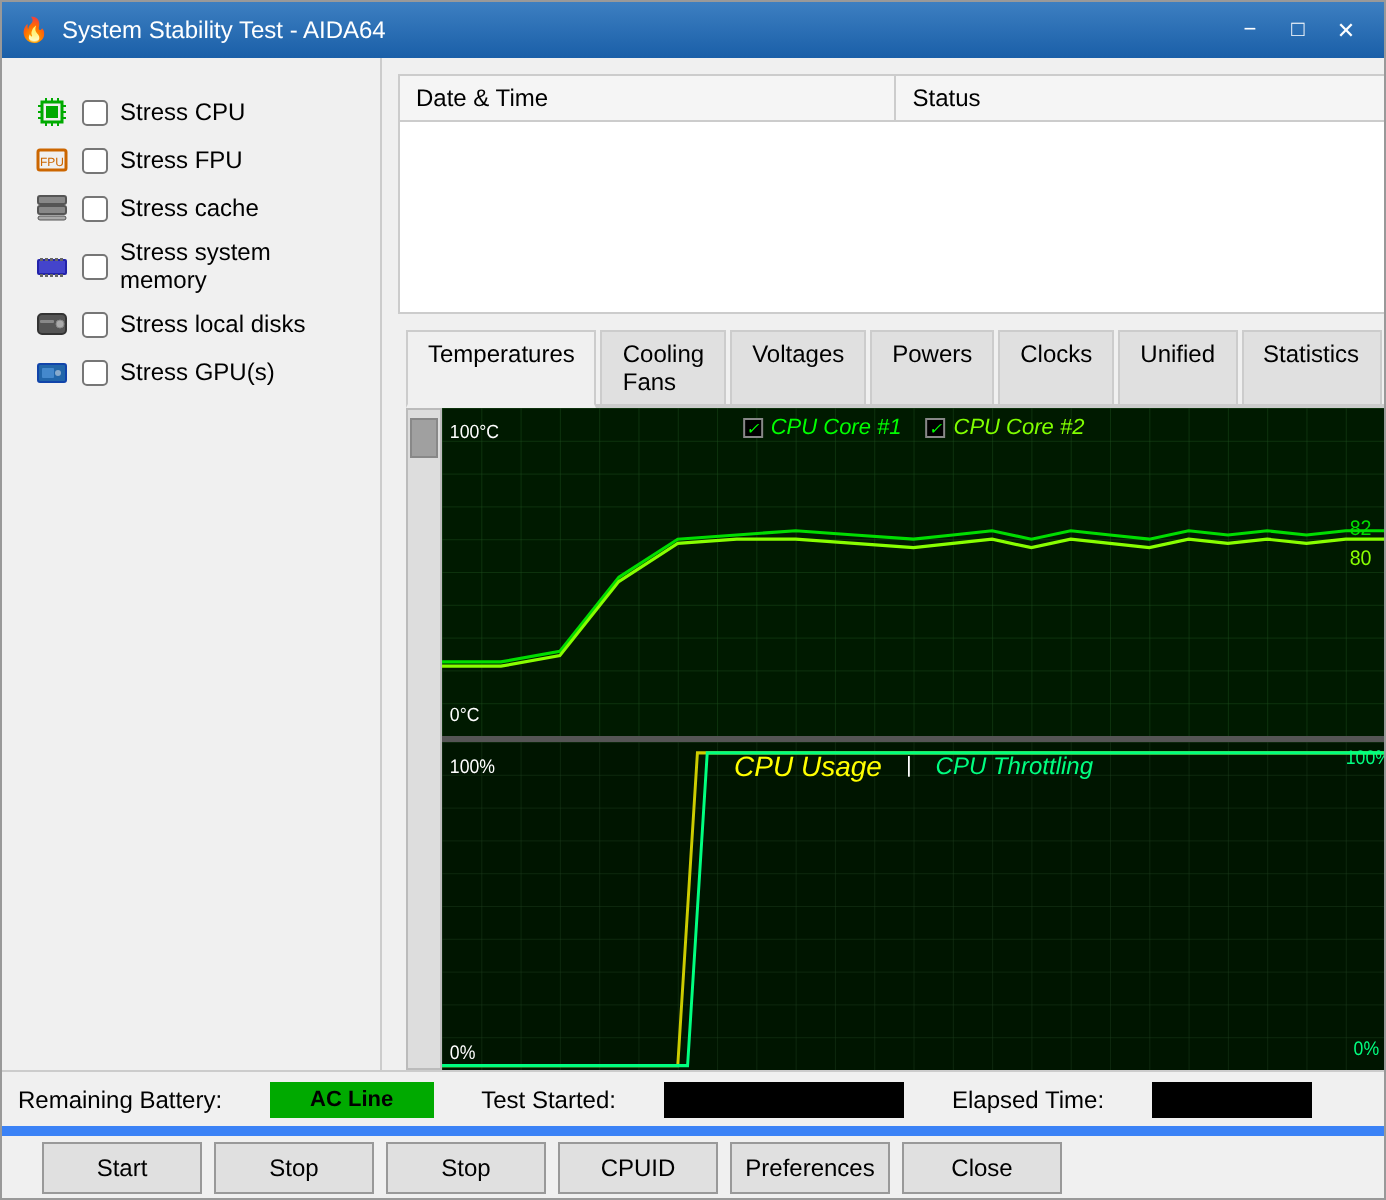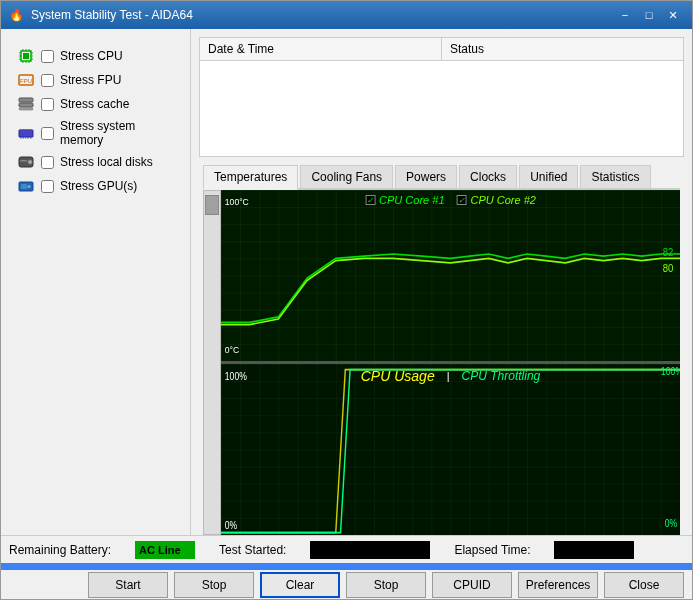--- a/index.html
+++ b/index.html
@@ -215,40 +215,40 @@
       padding: 0 8px;
       gap: 24px;
       font-size: 12px;
       border-top: 1px solid #ccc;
       flex-shrink: 0;
     }
     .info-label { color: #000; }
     .info-value {
       background: #000;
       color: #00ff00;
-      padding: 1px 4px;
+      padding: 1px 20px;
       font-size: 11px;
       min-width: 60px;
       height: 18px;
       display: flex;
       align-items: center;
     }
     .info-value.ac {
       background: #00aa00;
       color: #000;
       font-weight: bold;
     }
     .footer-buttons {
       height: 36px;
       display: flex;
       align-items: center;
-      justify-content: flex-end;
+      justify-content: flex-start;
       gap: 6px;
-      padding: 0 8px;
-      border-top: 7px solid #3b82f6;
+      padding: 0 20px;
+      border-top: 5px solid #3b82f6;
       flex-shrink: 0;
     }
     .footer-btn {
       width: 80px;
       height: 26px;
       border: 1px solid #999;
       background: #e0e0e0;
       cursor: pointer;
       font-size: 12px;
       display: flex;
@@ -375,20 +375,21 @@
         <div class="log-header">
           <div class="log-header-cell">Date &amp; Time</div>
           <div class="log-header-cell">Status</div>
         </div>
       </div>
 
       <div class="tabs-section">
         <div class="tab-bar">
           <div class="tab active">Temperatures</div>
           <div class="tab">Cooling Fans</div>
+          <div class="tab">Voltages</div>
           <div class="tab">Powers</div>
           <div class="tab">Clocks</div>
           <div class="tab">Unified</div>
           <div class="tab">Statistics</div>
         </div>
 
         <div class="charts-area">
 
           <div class="scrollbar-left">
             <div style="width:14px;height:20px;background:#a0a0a0;border:1px solid #888;margin-top:2px;"></div>
@@ -471,19 +472,18 @@
     <div class="info-value ac">AC Line</div>
     <span class="info-label">Test Started:</span>
     <div class="info-value" style="min-width:120px;">&nbsp;</div>
     <span class="info-label">Elapsed Time:</span>
     <div class="info-value" style="min-width:80px;">&nbsp;</div>
   </div>
 
   <div class="footer-buttons">
     <button class="footer-btn">Start</button>
     <button class="footer-btn">Stop</button>
-    <button class="footer-btn active-btn">Clear</button>
     <button class="footer-btn">Stop</button>
     <button class="footer-btn">CPUID</button>
     <button class="footer-btn">Preferences</button>
     <button class="footer-btn">Close</button>
   </div>
 </div>
 
 </body></html>

